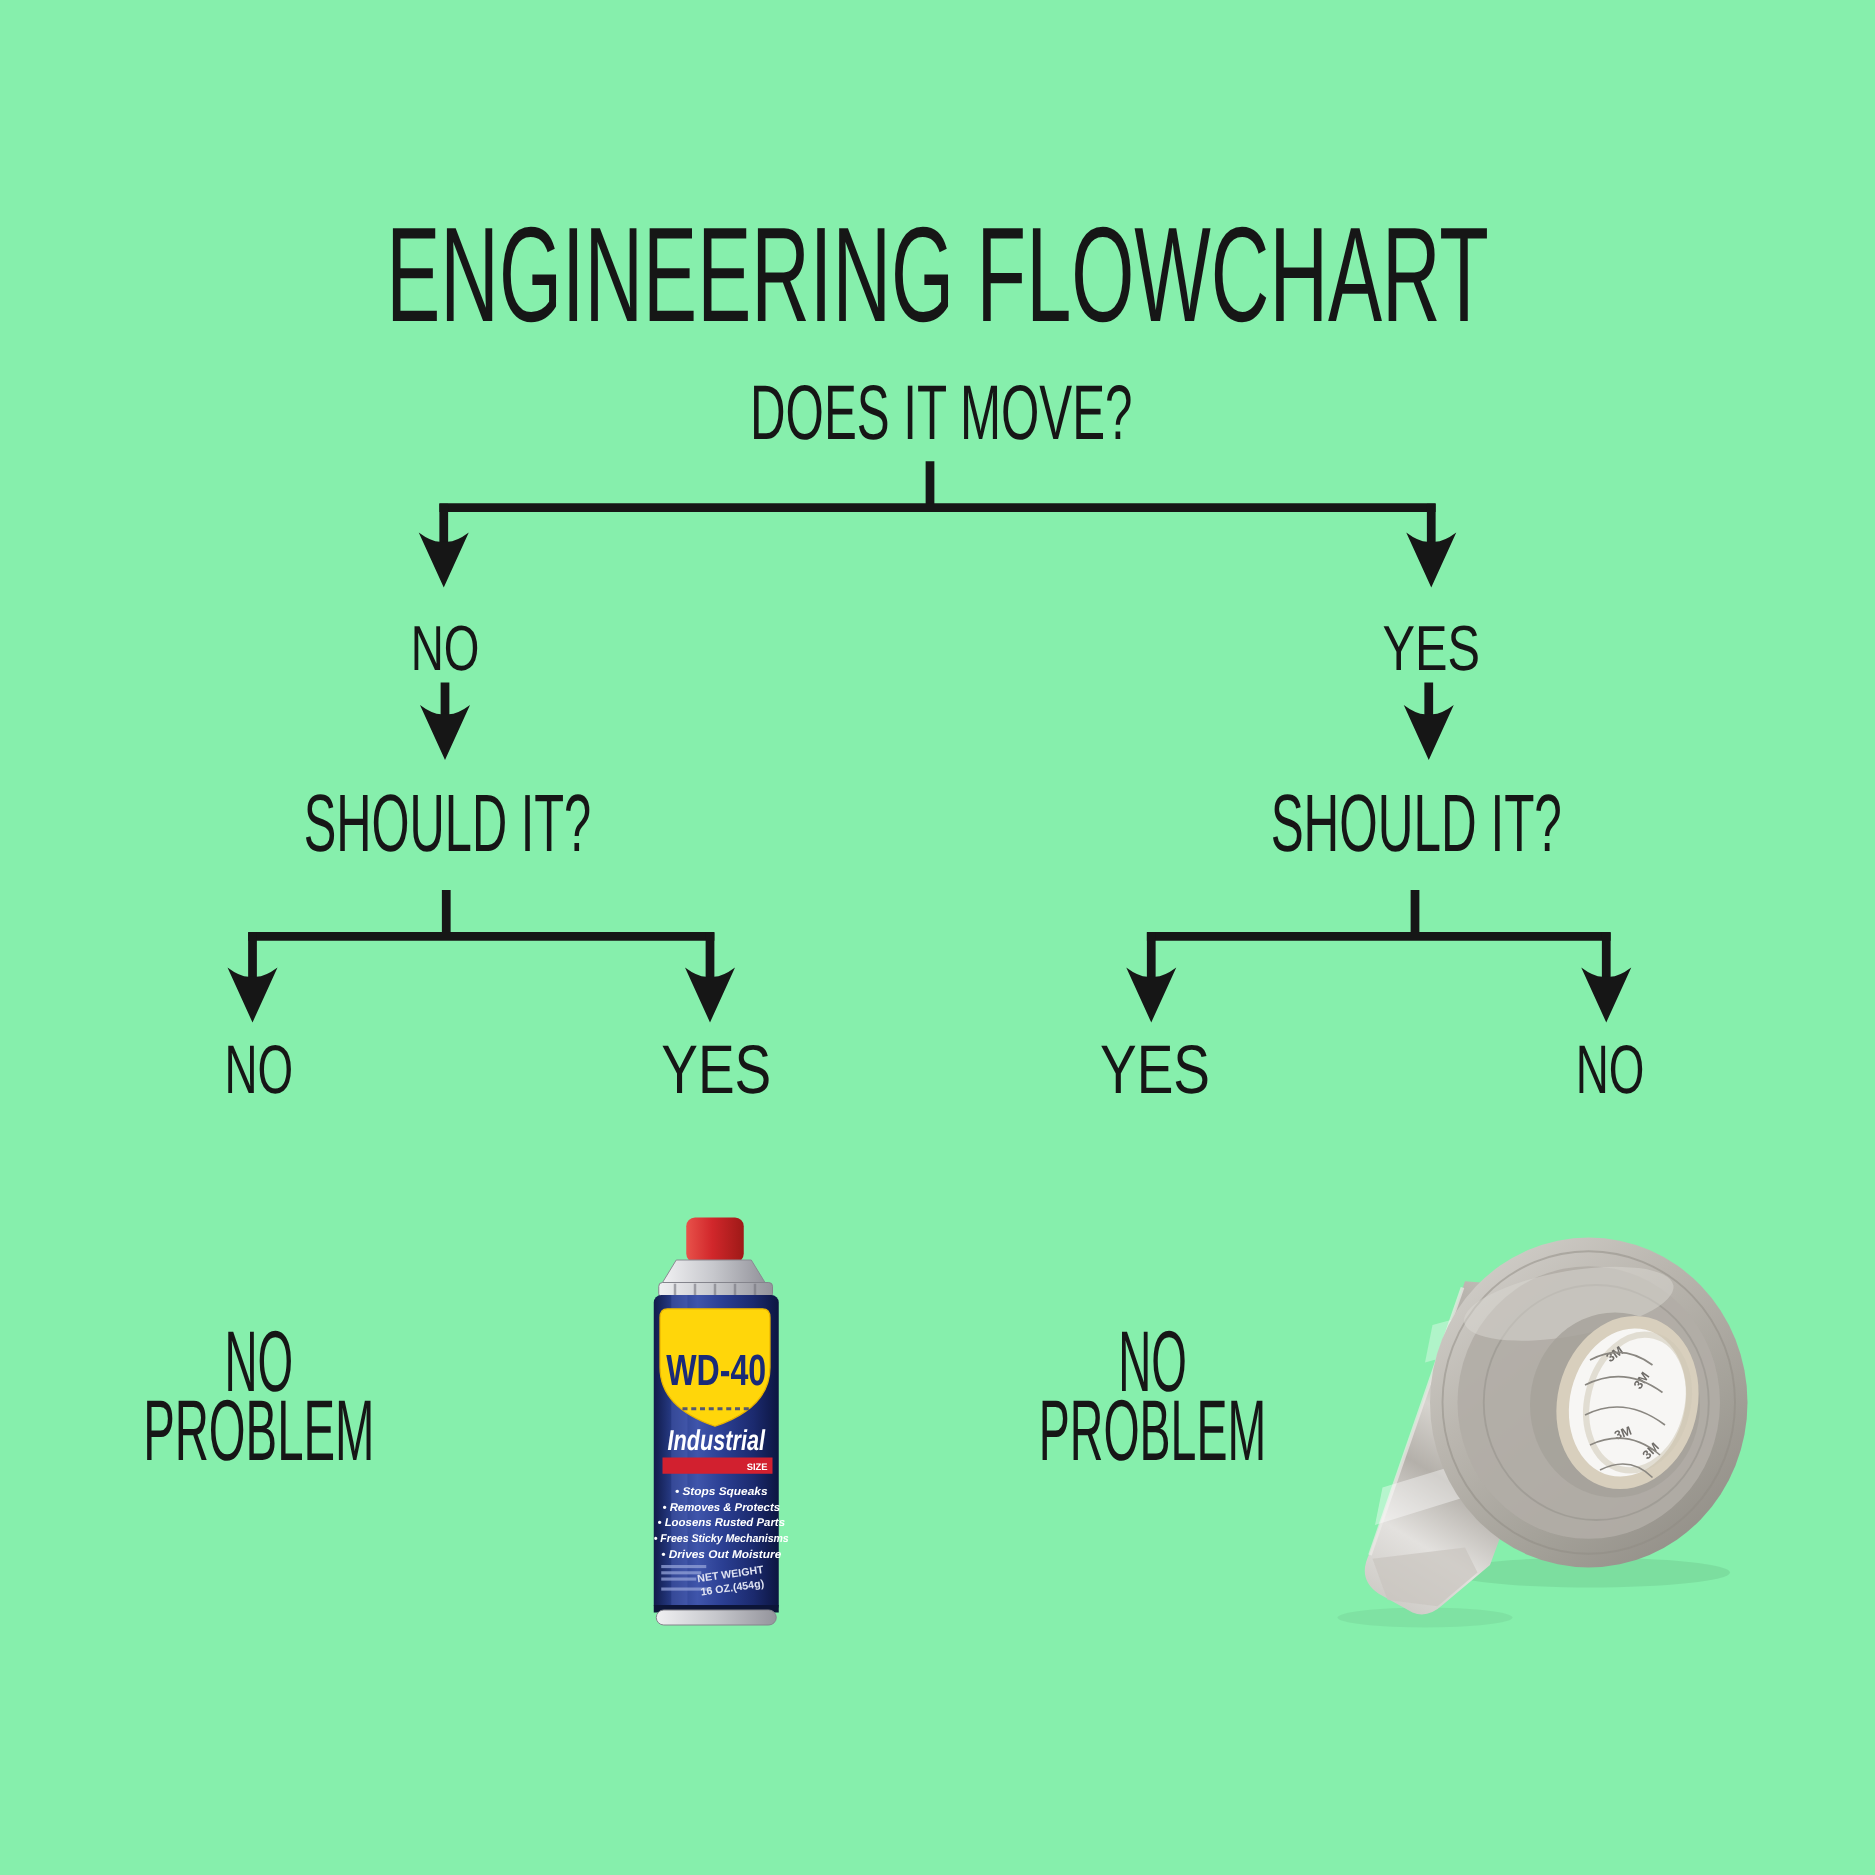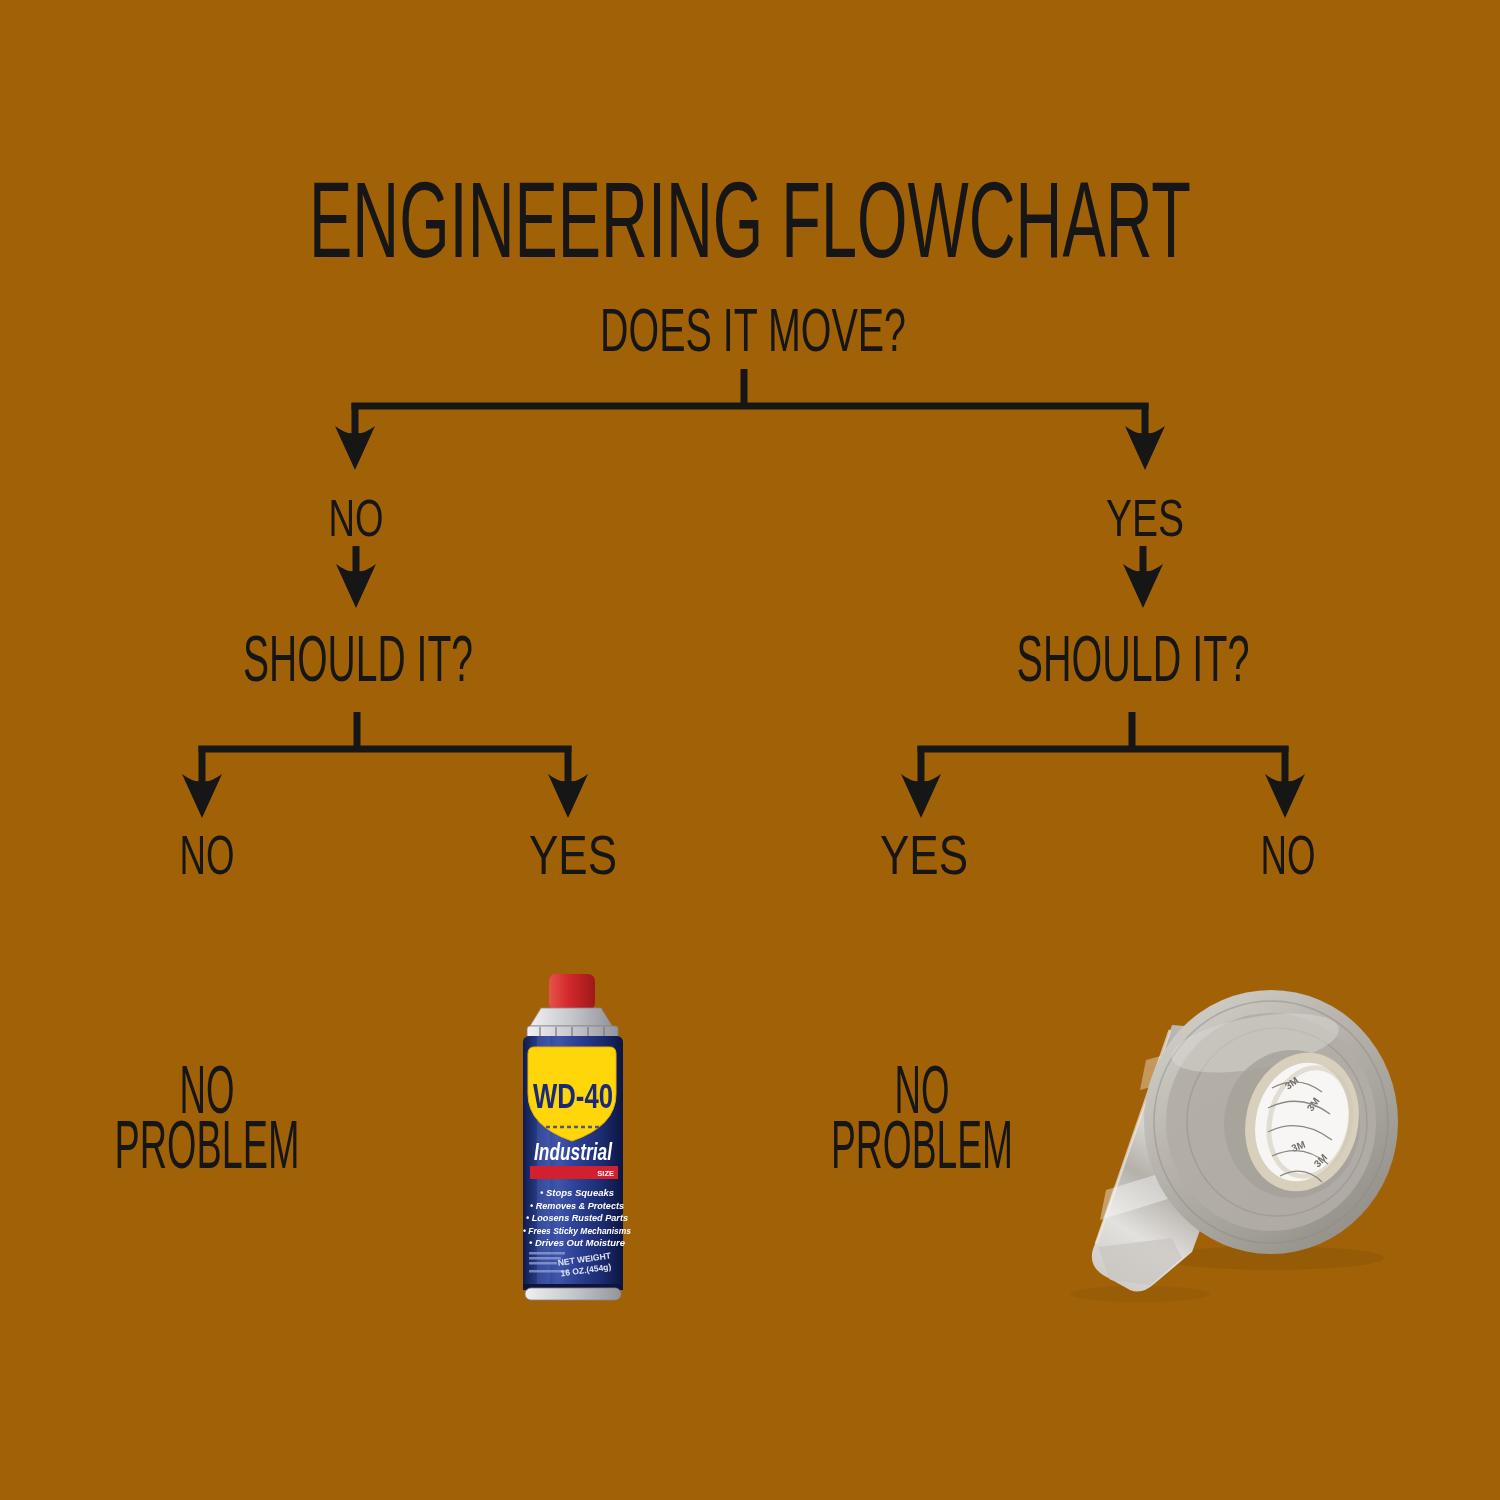--- a/index.html
+++ b/index.html
@@ -1,19 +1,19 @@
 <!DOCTYPE html>
 <html><head>
 <meta charset="utf-8">
 <style>
   html,body{margin:0;padding:0;background:#ffffff;}
   .page{
     position:relative;
     width:1500px;height:1500px;
-    background:#a16207;
+    background:#86efac;
     overflow:hidden;
     font-family:"Liberation Sans", sans-serif;
     text-align:right;
   }
   svg{position:absolute;left:0;top:0;}
   .ink{stroke:#161616;stroke-width:7;fill:none;}
   .head{fill:#161616;stroke:none;}
   .lbl{fill:#161616;font-family:"Liberation Sans", sans-serif;}
   .canTxt{font-family:"Liberation Sans", sans-serif;}
 </style>

